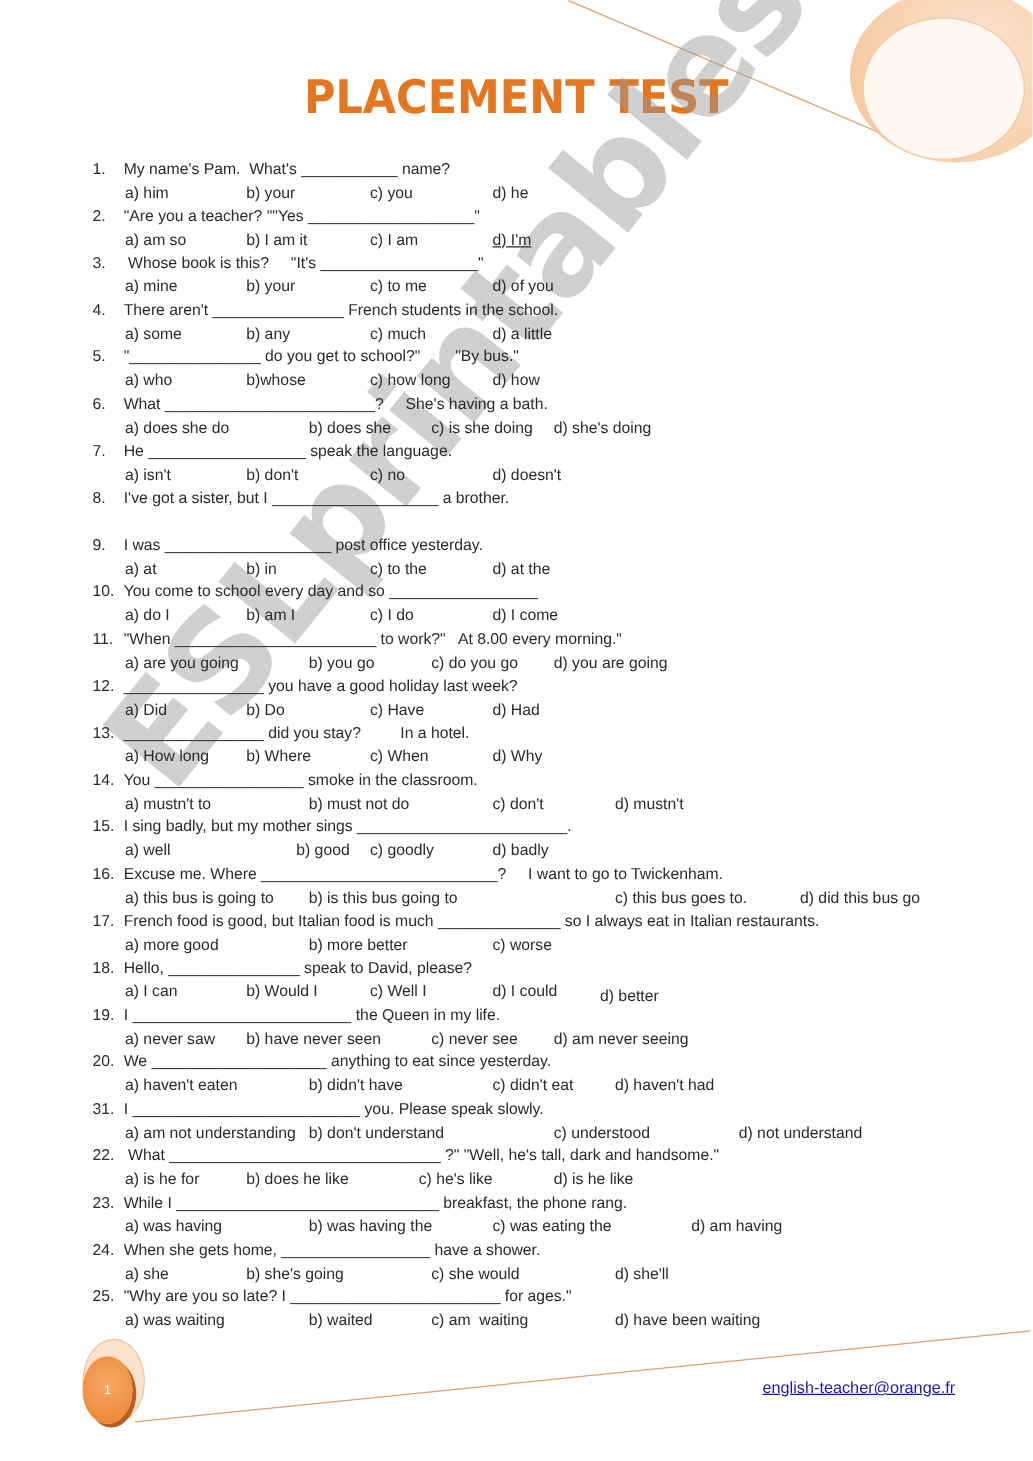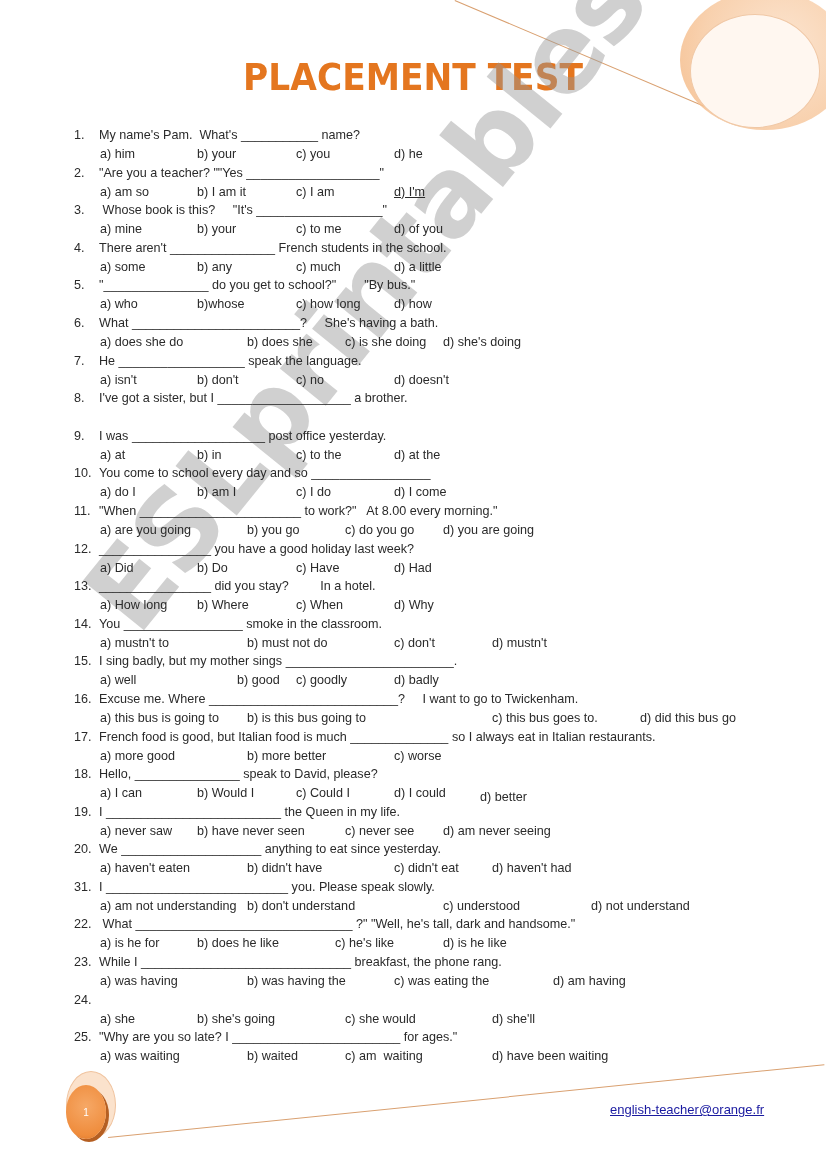--- a/index.html
+++ b/index.html
@@ -222,21 +222,21 @@
           <span class="opt" style="left: 394px;">c) worse</span>
           <span class="opt" style="left: 480px; margin-top: 41px;">d) better</span>
         </div>
       </div>
       <div class="q">
         <span class="q-num">18.</span>
         <span class="q-text">Hello, _______________ speak to David, please?</span>
         <div class="q-opts">
           <span class="opt" style="left: 100px;">a) I can</span>
           <span class="opt" style="left: 197px;">b) Would I</span>
-          <span class="opt" style="left: 296px;">c) Could I</span>
+          <span class="opt" style="left: 296px;">c) Well I</span>
           <span class="opt" style="left: 394px;">d) I could</span>
         </div>
       </div>
       <div class="q">
         <span class="q-num">19.</span>
         <span class="q-text">I _________________________ the Queen in my life.</span>
         <div class="q-opts">
           <span class="opt" style="left: 100px;">a) never saw</span>
           <span class="opt" style="left: 197px;">b) have never seen</span>
           <span class="opt" style="left: 345px;">c) never see</span>
@@ -278,20 +278,21 @@
         <span class="q-text">While I ______________________________ breakfast, the phone rang.</span>
         <div class="q-opts">
           <span class="opt" style="left: 100px;">a) was having</span>
           <span class="opt" style="left: 247px;">b) was having the</span>
           <span class="opt" style="left: 394px;">c) was eating the</span>
           <span class="opt" style="left: 553px;">d) am having</span>
         </div>
       </div>
       <div class="q">
         <span class="q-num">24.</span>
+        <span class="q-text">When she gets home, _________________ have a shower.</span>
         <div class="q-opts">
           <span class="opt" style="left: 100px;">a) she</span>
           <span class="opt" style="left: 197px;">b) she's going</span>
           <span class="opt" style="left: 345px;">c) she would</span>
           <span class="opt" style="left: 492px;">d) she'll</span>
         </div>
       </div>
       <div class="q">
         <span class="q-num">25.</span>
         <span class="q-text">"Why are you so late? I ________________________ for ages."</span>

